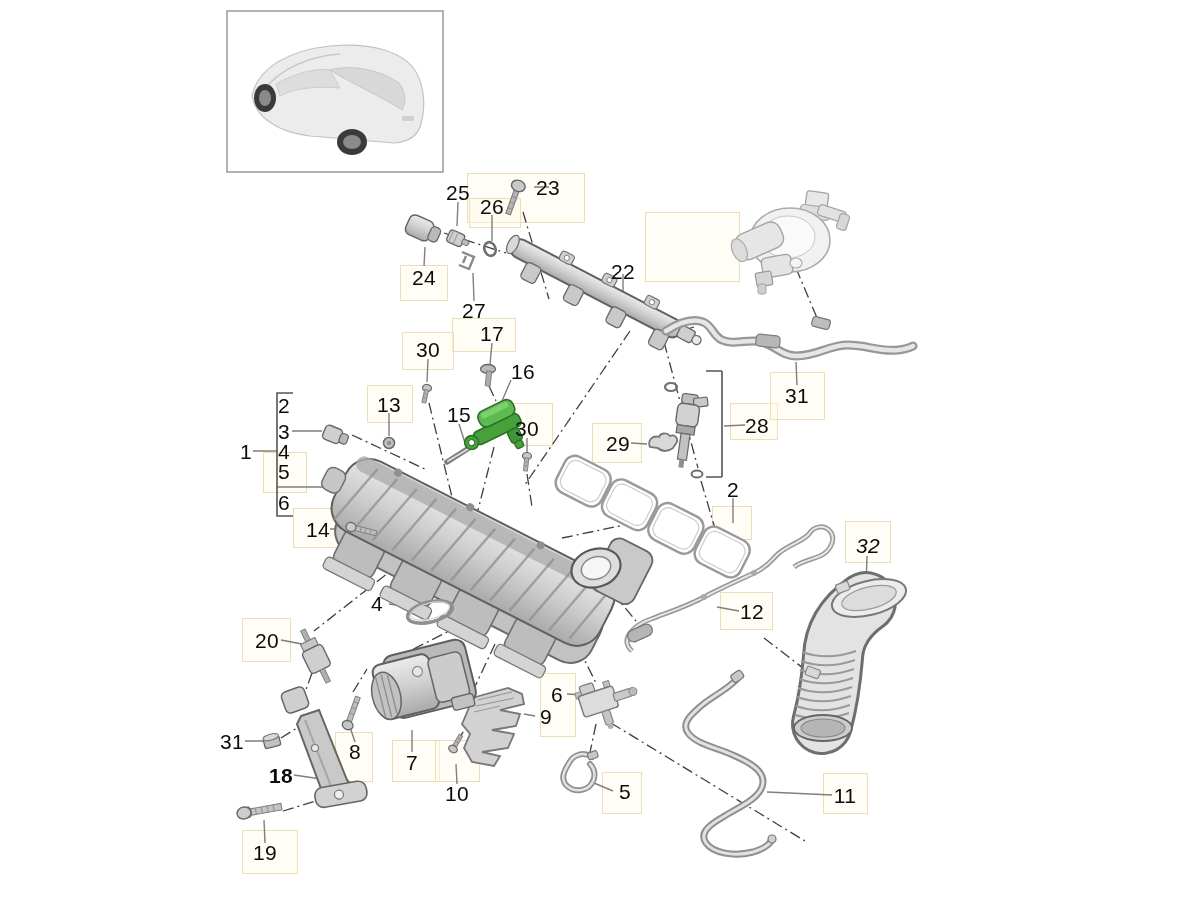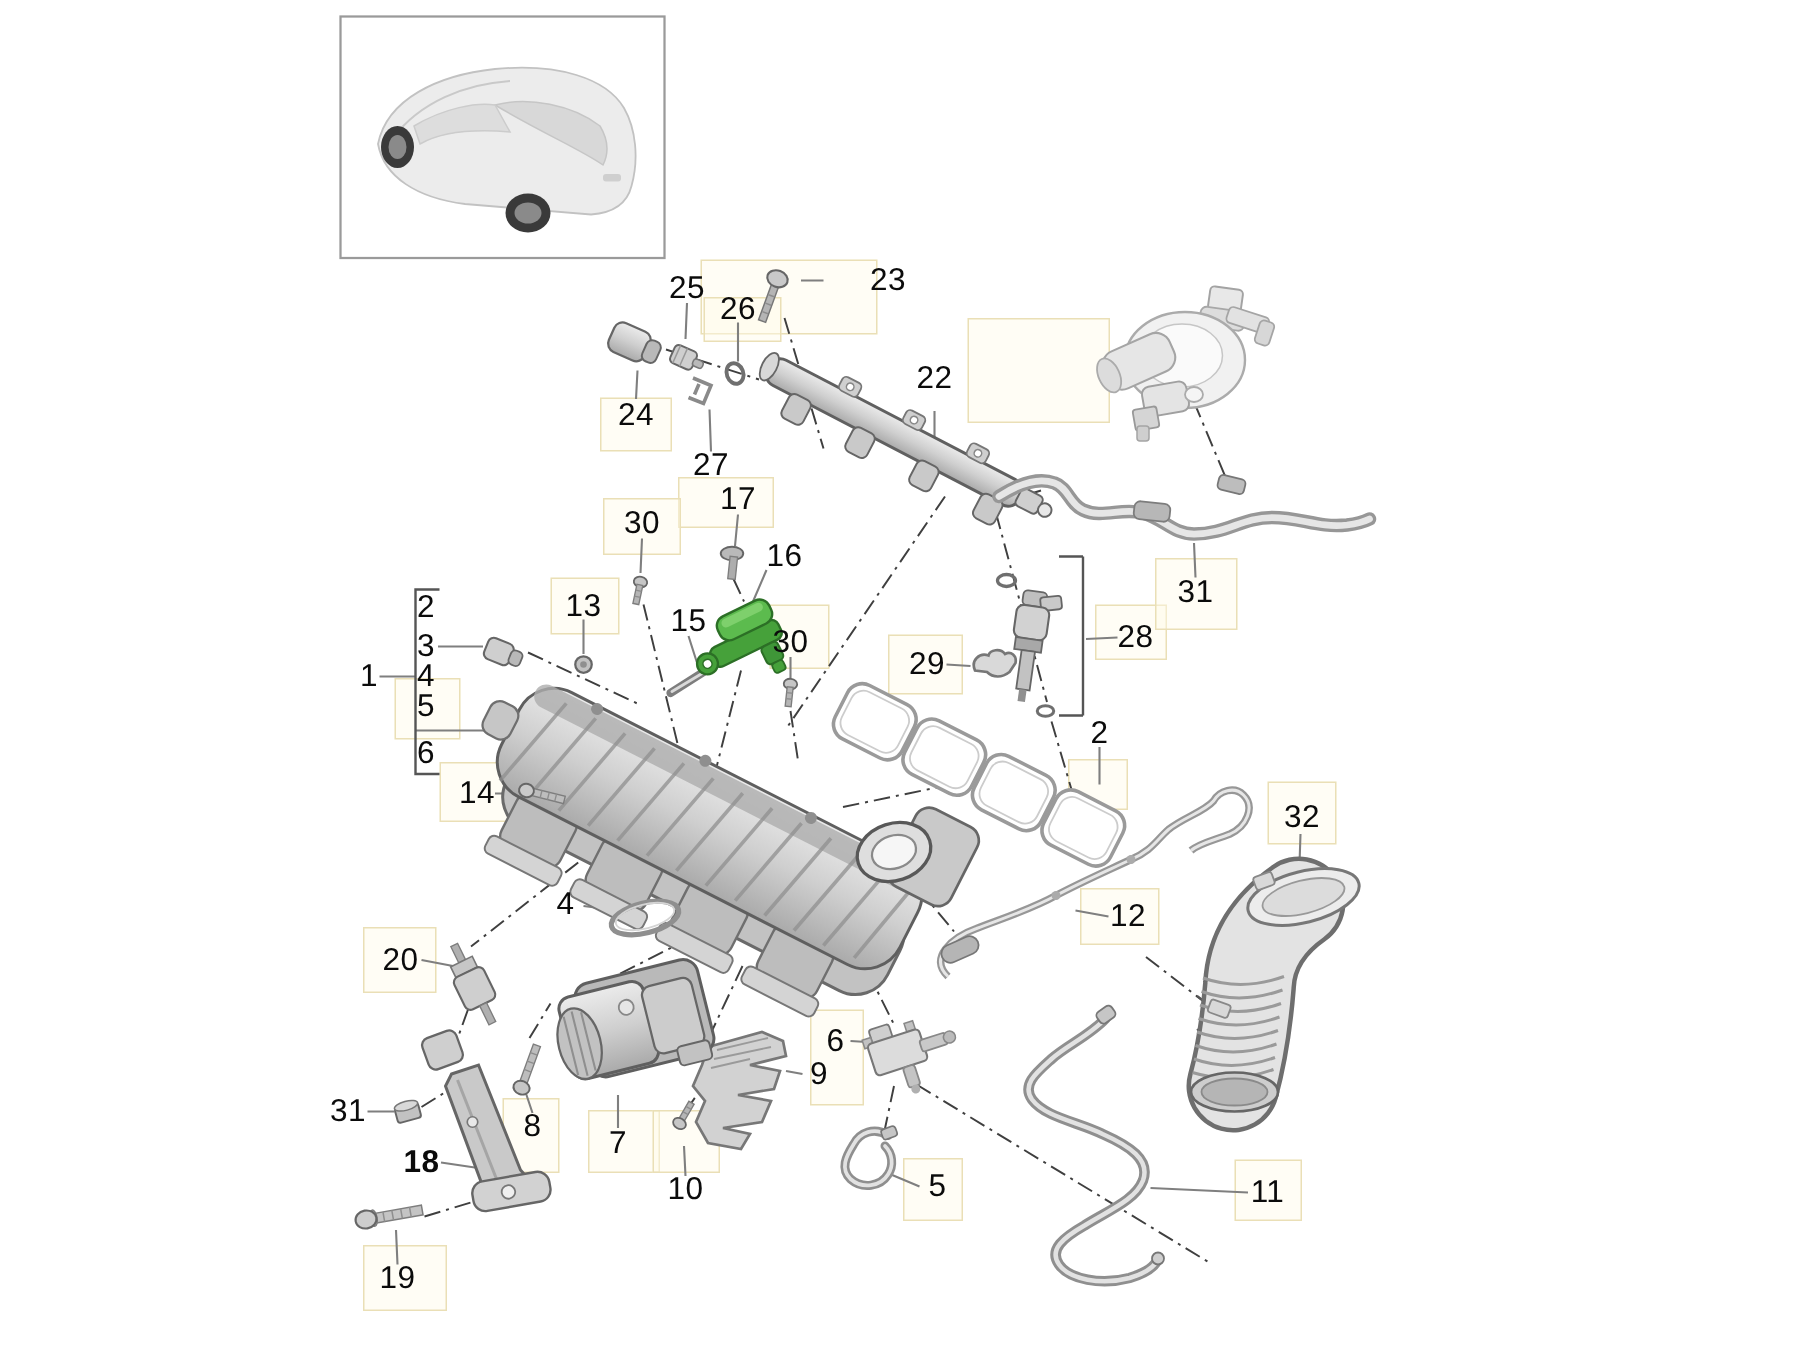--- a/index.html
+++ b/index.html
@@ -370,22 +370,22 @@
       <div class="callout" style="left: 284px; top: 451px;">4</div>
       <div class="callout" style="left: 284px; top: 471px;">5</div>
       <div class="callout" style="left: 284px; top: 502px;">6</div>
       <div class="callout" style="left: 389px; top: 404px;">13</div>
       <div class="callout" style="left: 318px; top: 529px;">14</div>
       <div class="callout" style="left: 459px; top: 414px; text-align: right;">15</div>
       <div class="callout" style="left: 523px; top: 371px;">16</div>
       <div class="callout" style="left: 492px; top: 333px;">17</div>
       <div class="callout" style="left: 428px; top: 349px;">30</div>
       <div class="callout" style="left: 527px; top: 428px;">30</div>
-      <div class="callout" style="left: 623px; top: 252px; text-align: center;">22</div>
-      <div class="callout" style="left: 592px; top: 187px; text-align: right;">23</div>
+      <div class="callout" style="left: 623px; top: 271px; text-align: center;">22</div>
+      <div class="callout" style="left: 548px; top: 187px; text-align: right;">23</div>
       <div class="callout" style="left: 424px; top: 277px;">24</div>
       <div class="callout" style="left: 458px; top: 192px;">25</div>
       <div class="callout" style="left: 492px; top: 206px;">26</div>
       <div class="callout" style="left: 474px; top: 310px;">27</div>
       <div class="callout" style="left: 757px; top: 425px;">28</div>
       <div class="callout" style="left: 618px; top: 443px;">29</div>
       <div class="callout" style="left: 797px; top: 395px;">31</div>
       <div class="callout" style="left: 733px; top: 489px;">2</div>
       <div class="callout" style="left: 377px; top: 603px;">4</div>
       <div class="callout" style="left: 267px; top: 640px;">20</div>
@@ -393,15 +393,15 @@
       <div class="callout" style="left: 281px; top: 775px; font-weight: bold;">18</div>
       <div class="callout" style="left: 265px; top: 852px;">19</div>
       <div class="callout" style="left: 355px; top: 751px;">8</div>
       <div class="callout" style="left: 412px; top: 762px;">7</div>
       <div class="callout" style="left: 457px; top: 793px;">10</div>
       <div class="callout" style="left: 546px; top: 716px;">9</div>
       <div class="callout" style="left: 557px; top: 694px;">6</div>
       <div class="callout" style="left: 625px; top: 791px;">5</div>
       <div class="callout" style="left: 845px; top: 795px;">11</div>
       <div class="callout" style="left: 752px; top: 611px;">12</div>
-      <div class="callout" style="left: 868px; top: 545px;">32</div>
+      <div class="callout" style="left: 868px; top: 545px; font-style: italic;">32</div>
     </div>
 </div>
 
 </body></html>

